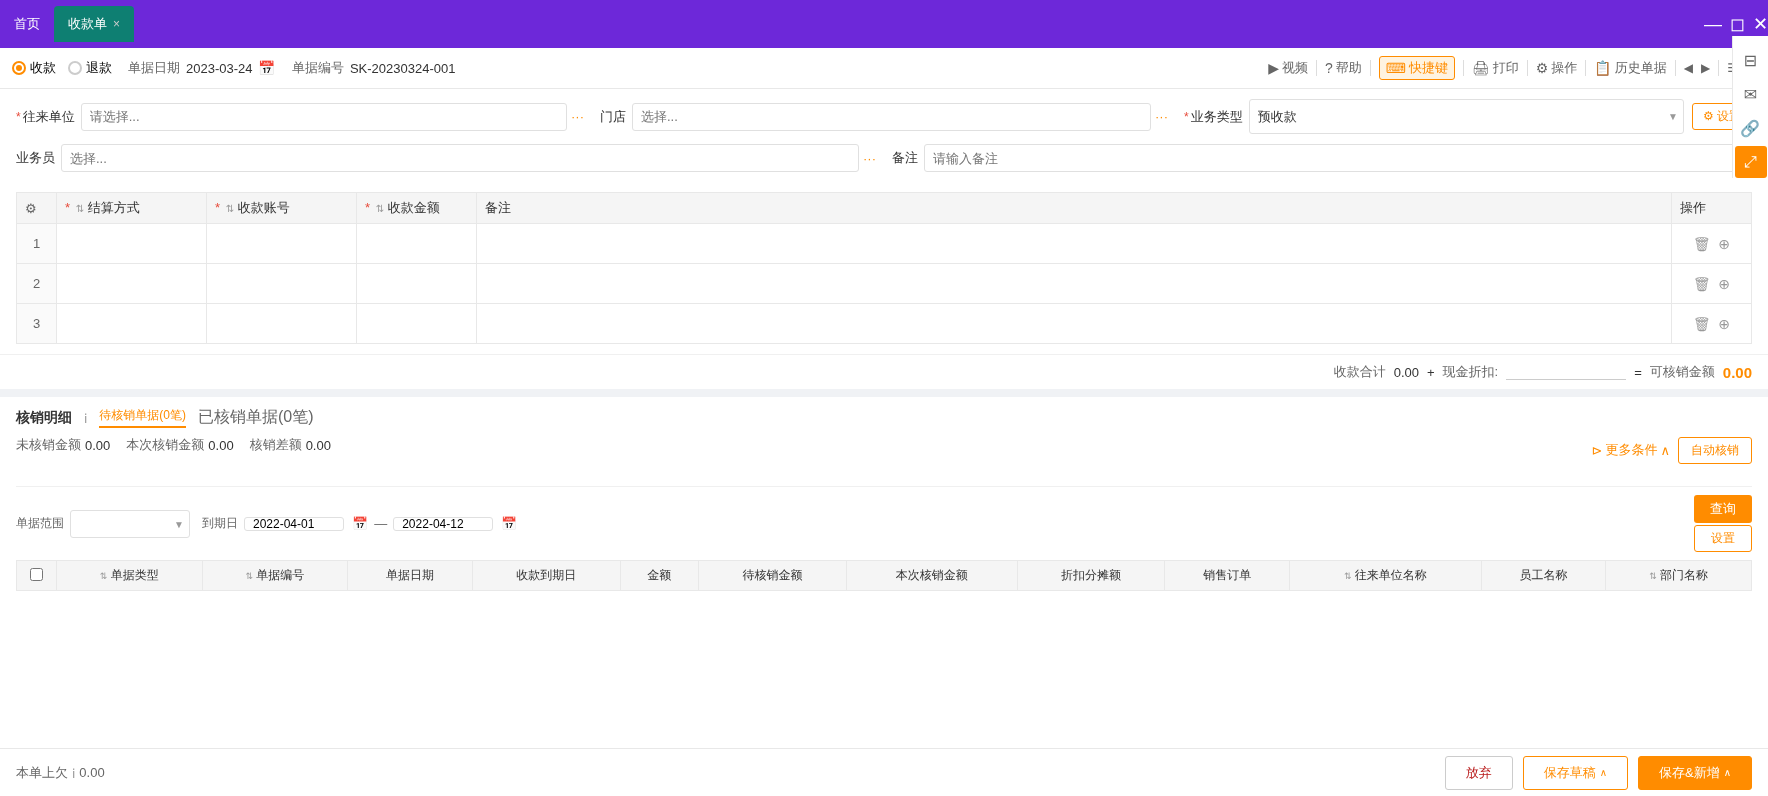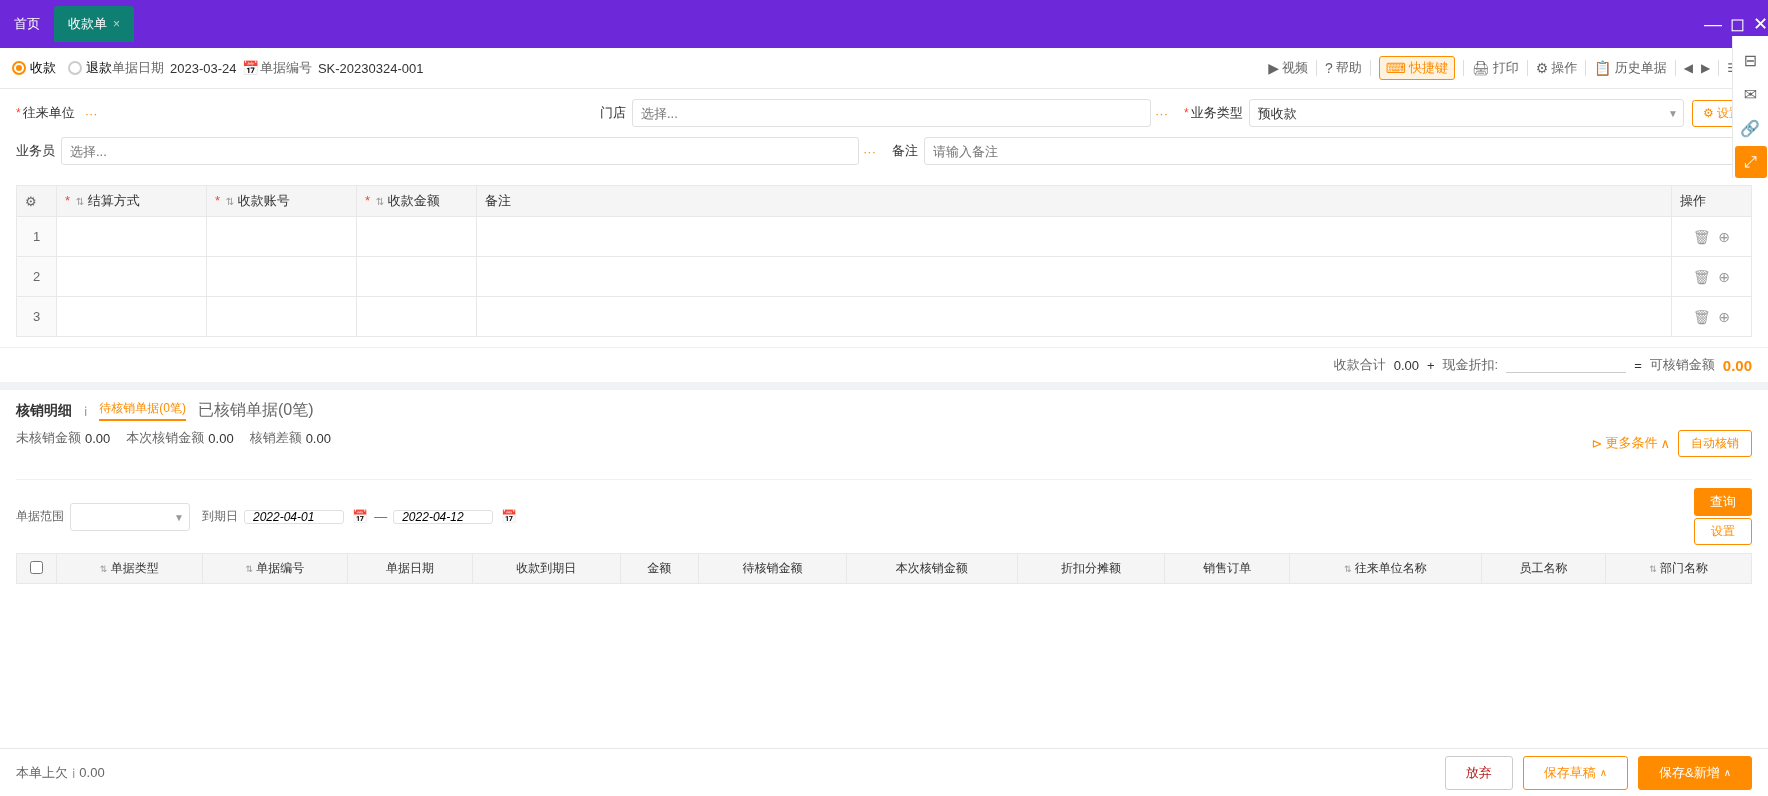--- a/index.html
+++ b/index.html
@@ -21,21 +21,21 @@
     .nav-right-btn { color: #fff; font-size: 18px; cursor: pointer; }
 
     
     .main-area {
       background: #fff; margin: 0; padding: 0; height: calc(796px - 36px); overflow-y: auto;
     }
 
     
     .form-toolbar {
       display: flex; align-items: center; background: #fff; border-bottom: 1px solid #e8e8e8;
-      padding: 8px 12px; 
+      padding: 8px 12px; gap: 16px;
     }
     .radio-group { display: flex; align-items: center; gap: 12px; }
     .radio-item { display: flex; align-items: center; gap: 4px; cursor: pointer; }
     .radio-dot { width: 14px; height: 14px; border-radius: 50%; border: 2px solid #ccc; display: flex; align-items: center; justify-content: center; }
     .radio-dot.active { border-color: #ff8c00; }
     .radio-dot.active::after { content: ''; width: 6px; height: 6px; border-radius: 50%; background: #ff8c00; }
     .form-field { display: flex; align-items: center; gap: 6px; }
     .field-label { color: #666; white-space: nowrap; }
     .field-value { color: #333; font-weight: 500; }
     .field-icon { color: #ff8c00; cursor: pointer; font-size: 14px; }
@@ -52,21 +52,21 @@
     .form-group { display: flex; align-items: center; flex: 1; }
     .form-group-label { color: #e74c3c; font-size: 12px; margin-right: 2px; }
     .form-group-name { color: #333; white-space: nowrap; margin-right: 6px; }
     .form-input {
       border: 1px solid #e0e0e0; border-radius: 3px; padding: 4px 8px; color: #999;
       flex: 1; min-width: 0; height: 28px; font-size: 13px; outline: none;
     }
     .form-more { color: #ff8c00; cursor: pointer; margin-left: 4px; }
     .form-select {
       border: 1px solid #e0e0e0; border-radius: 3px; padding: 4px 8px; color: #333;
-      height: 28px; font-size: 13px; background: #fff; flex: 1; appearance: none;
+      height: 35px; font-size: 13px; background: #fff; flex: 1; appearance: none;
     }
     .select-wrapper { position: relative; flex: 1; display: flex; align-items: center; }
     .select-wrapper select { width: 100%; padding-right: 24px; }
     .select-arrow { position: absolute; right: 6px; color: #999; font-size: 10px; pointer-events: none; }
     .form-settings-btn {
       background: #fff; border: 1px solid #ff8c00; color: #ff8c00; padding: 4px 10px;
       border-radius: 3px; cursor: pointer; font-size: 12px; white-space: nowrap; margin-left: 8px;
     }
 
     
@@ -122,21 +122,21 @@
     .hexiao-actions-right { margin-left: auto; display: flex; align-items: center; gap: 8px; }
     .filter-btn { display: flex; align-items: center; gap: 3px; color: #ff8c00; cursor: pointer; font-size: 12px; }
     .auto-btn {
       background: #fff; border: 1px solid #ff8c00; color: #ff8c00; padding: 4px 12px;
       border-radius: 3px; cursor: pointer; font-size: 12px;
     }
     .filter-group { display: flex; align-items: center; gap: 6px; }
     .filter-label { color: #666; white-space: nowrap; font-size: 12px; }
     .filter-input {
       border: 1px solid #e0e0e0; border-radius: 3px; padding: 4px 8px; font-size: 12px;
-      height: 14px; outline: none; min-width: 80px; font-style: italic;
+      height: 14px; outline: none; min-width: 80px;
     }
     .filter-select-wrapper { position: relative; }
     .filter-select {
       border: 1px solid #e0e0e0; border-radius: 3px; padding: 4px 24px 4px 8px;
       font-size: 12px; height: 28px; background: #fff; appearance: none; min-width: 120px;
     }
     .filter-arrow { position: absolute; right: 6px; top: 50%; transform: translateY(-50%); color: #999; font-size: 10px; pointer-events: none; }
     .filter-dash { color: #666; }
     .filter-calendar { color: #ff8c00; cursor: pointer; margin-left: 2px; }
     .query-btn {
@@ -273,20 +273,21 @@
       <span class="toolbar-action" style="color:#ff8c00;">⊞</span>
     </div>
   </div>
 
   <div class="form-body">
 
     <div class="form-row">
       <div class="form-group" style="flex:2; margin-right:16px;">
         <span class="form-group-label">*</span>
         <span class="form-group-name">往来单位</span>
+        <input class="form-input" type="text" placeholder="请选择..." style="">
         <span class="form-more">···</span>
       </div>
       <div class="form-group" style="flex:2; margin-right:16px;">
         <span class="form-group-name">门店</span>
         <input class="form-input" type="text" placeholder="选择..." style="">
         <span class="form-more">···</span>
       </div>
       <div class="form-group" style="flex:2;">
         <span class="form-group-label">*</span>
         <span class="form-group-name">业务类型</span>

